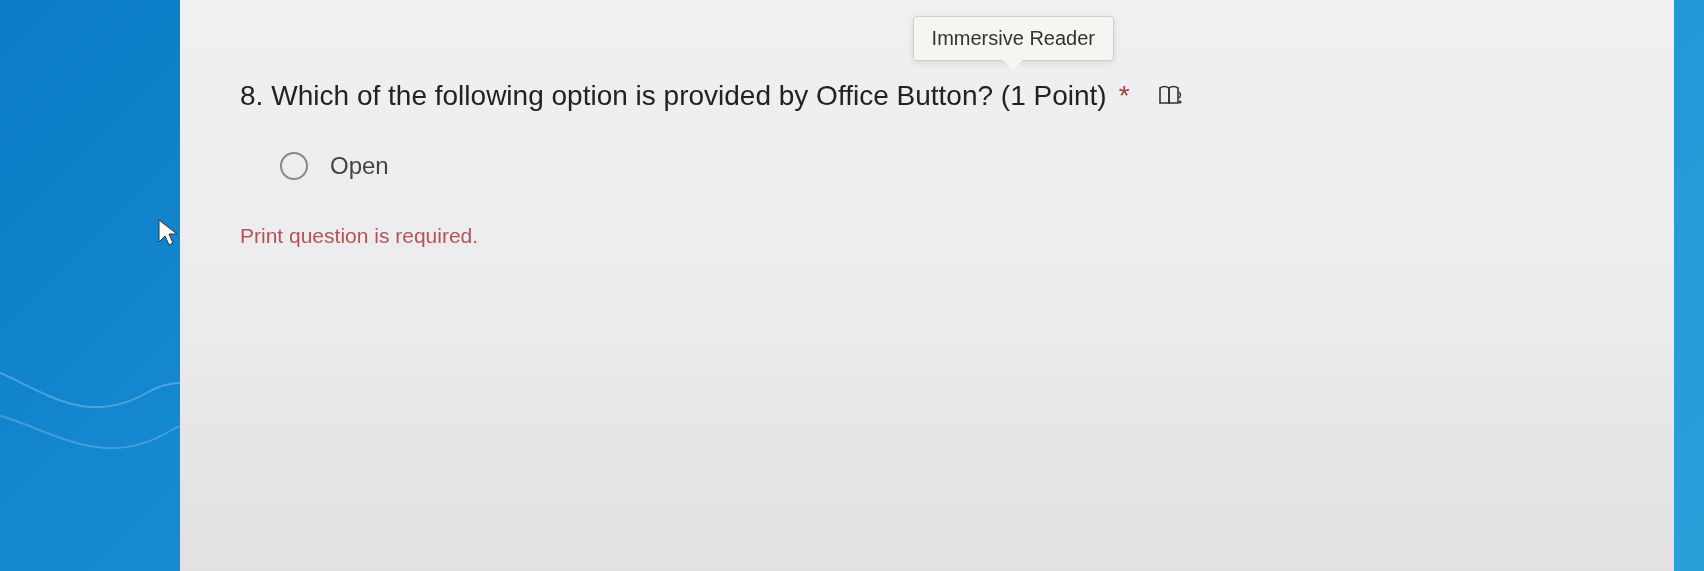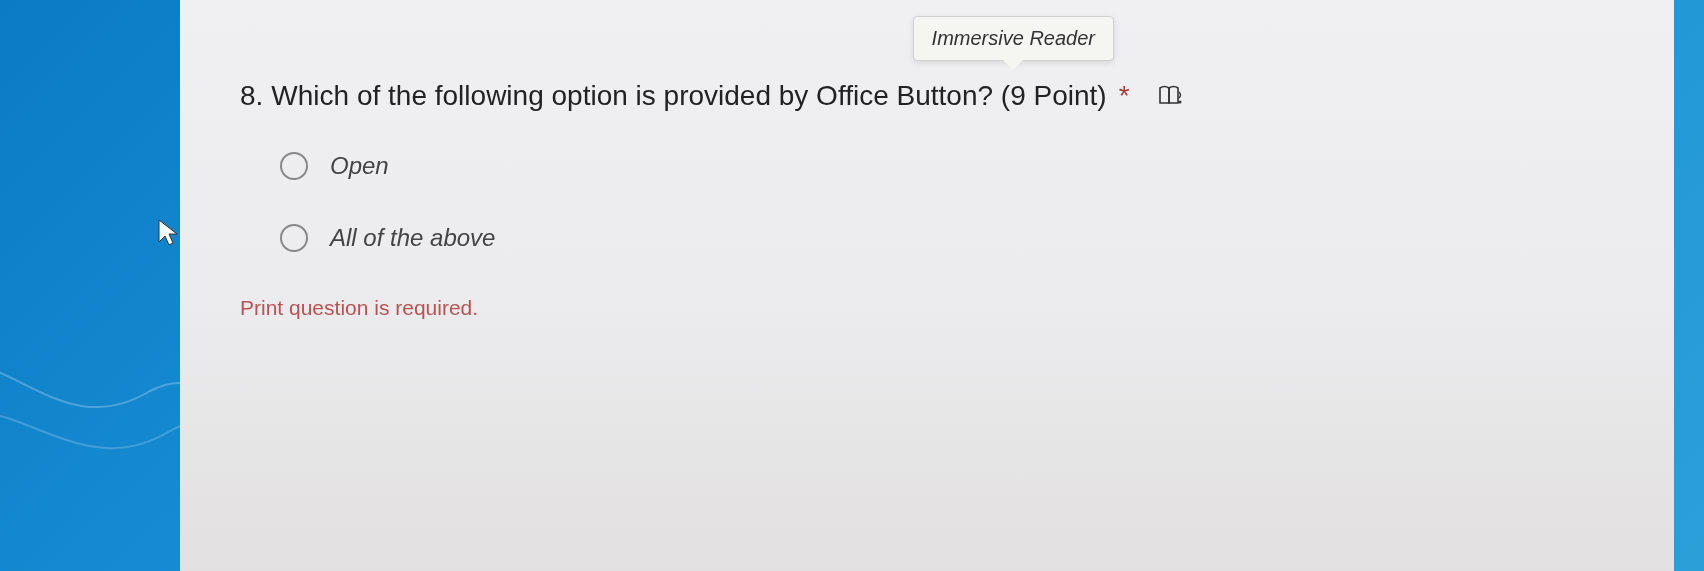--- a/index.html
+++ b/index.html
@@ -42,21 +42,20 @@
       position: absolute;
       top: 16px;
       right: 560px;
       background: #f5f5f1;
       border: 1px solid #d0d0d0;
       border-radius: 4px;
       padding: 10px 18px;
       font-size: 20px;
       color: #333;
       box-shadow: 0 2px 6px rgba(0,0,0,0.1);
-      font-style: italic;
     }
     .tooltip::after {
       content: '';
       position: absolute;
       bottom: -10px;
       left: 50%;
       transform: translateX(-50%);
       border-left: 10px solid transparent;
       border-right: 10px solid transparent;
       border-top: 10px solid #f5f5f1;
@@ -80,21 +79,20 @@
       align-items: center;
     }
     .options {
       padding-left: 40px;
     }
     .option {
       display: flex;
       align-items: flex-end;
       margin-bottom: 44px;
       cursor: pointer;
-      font-style: italic;
     }
     .radio {
       width: 28px;
       height: 28px;
       border: 2px solid #888;
       border-radius: 50%;
       margin-right: 22px;
       background: transparent;
       flex-shrink: 0;
     }
@@ -124,41 +122,37 @@
   </svg>
 </div>
 
 <div class="main-card">
   <div class="tooltip">
     <span>Immersive Reader</span>
   </div>
 
   <div class="question-text">
     <span>8.</span>
-    <span>Which of the following option is provided by Office Button? (9 Point)</span>
+    <span>Which of the following option is provided by Office Button? (1 Point)</span>
     <span class="required">*</span>
     <span class="immersive-icon">
       <svg width="26" height="24" viewBox="0 0 26 24" stroke="#333" stroke-width="1.6" fill="none">
         <path d="M 2 4 L 2 19 L 11 19 L 11 4 C 8 2, 5 2, 2 4 Z"></path>
         <path d="M 11 4 L 11 19 L 20 19 L 20 4 C 17 2, 14 2, 11 4 Z"></path>
         <path d="M 21 14 C 23 12, 23 10, 21 8" stroke-width="1.4"></path>
         <circle cx="22" cy="18" r="1.5" fill="#333" stroke="none"></circle>
       </svg>
     </span>
   </div>
 
   <div class="options">
     <div class="option">
       <div class="radio"></div>
       <span class="option-label">Open</span>
     </div>
-    <div class="option">
-      <div class="radio"></div>
-      <span class="option-label">All of the above</span>
-    </div>
   </div>
 
   <div class="required-message">Print question is required.</div>
 </div>
 
 <div class="cursor-pointer">
   <svg width="24" height="30" viewBox="0 0 24 30">
     <path d="M 4 2 L 4 24 L 10 18 L 14 27 L 18 25 L 14 16 L 22 16 Z" fill="#fff" stroke="#333" stroke-width="1"></path>
   </svg>
 </div>

